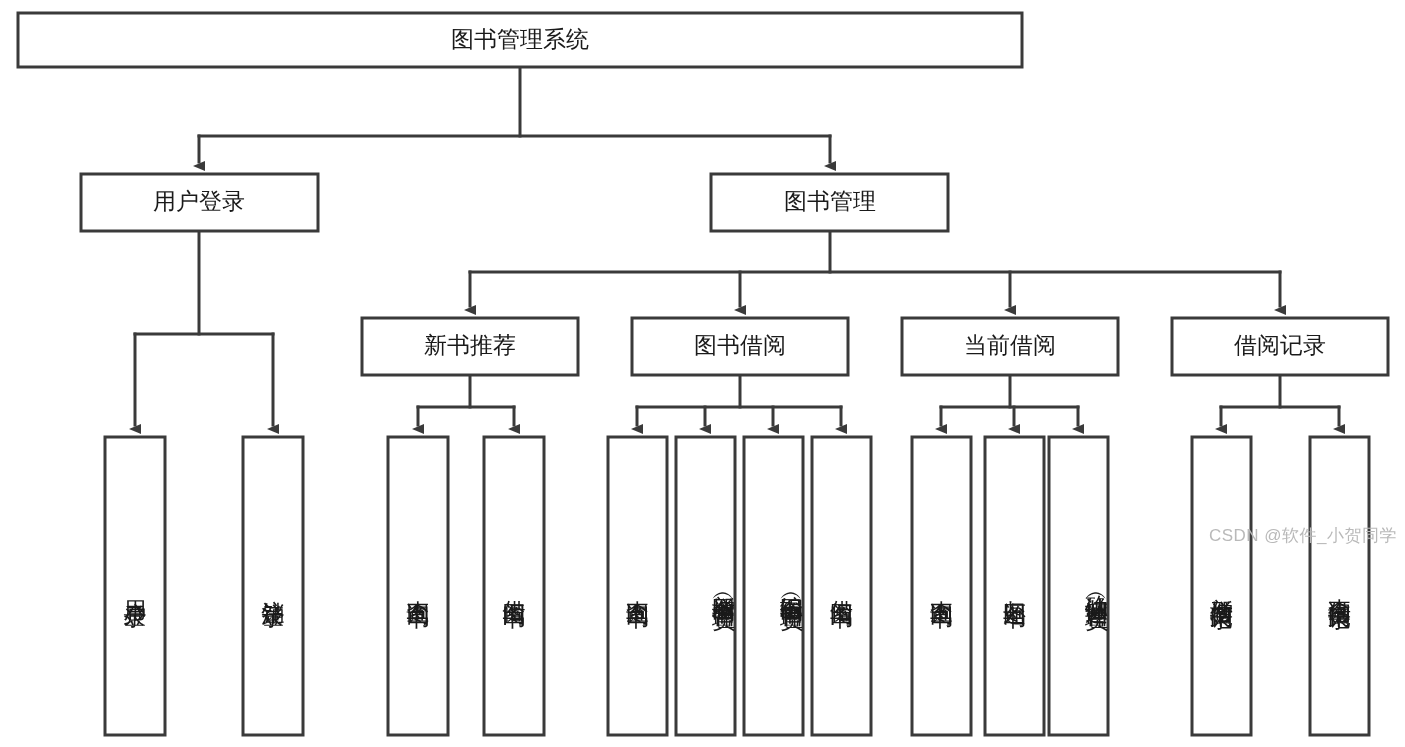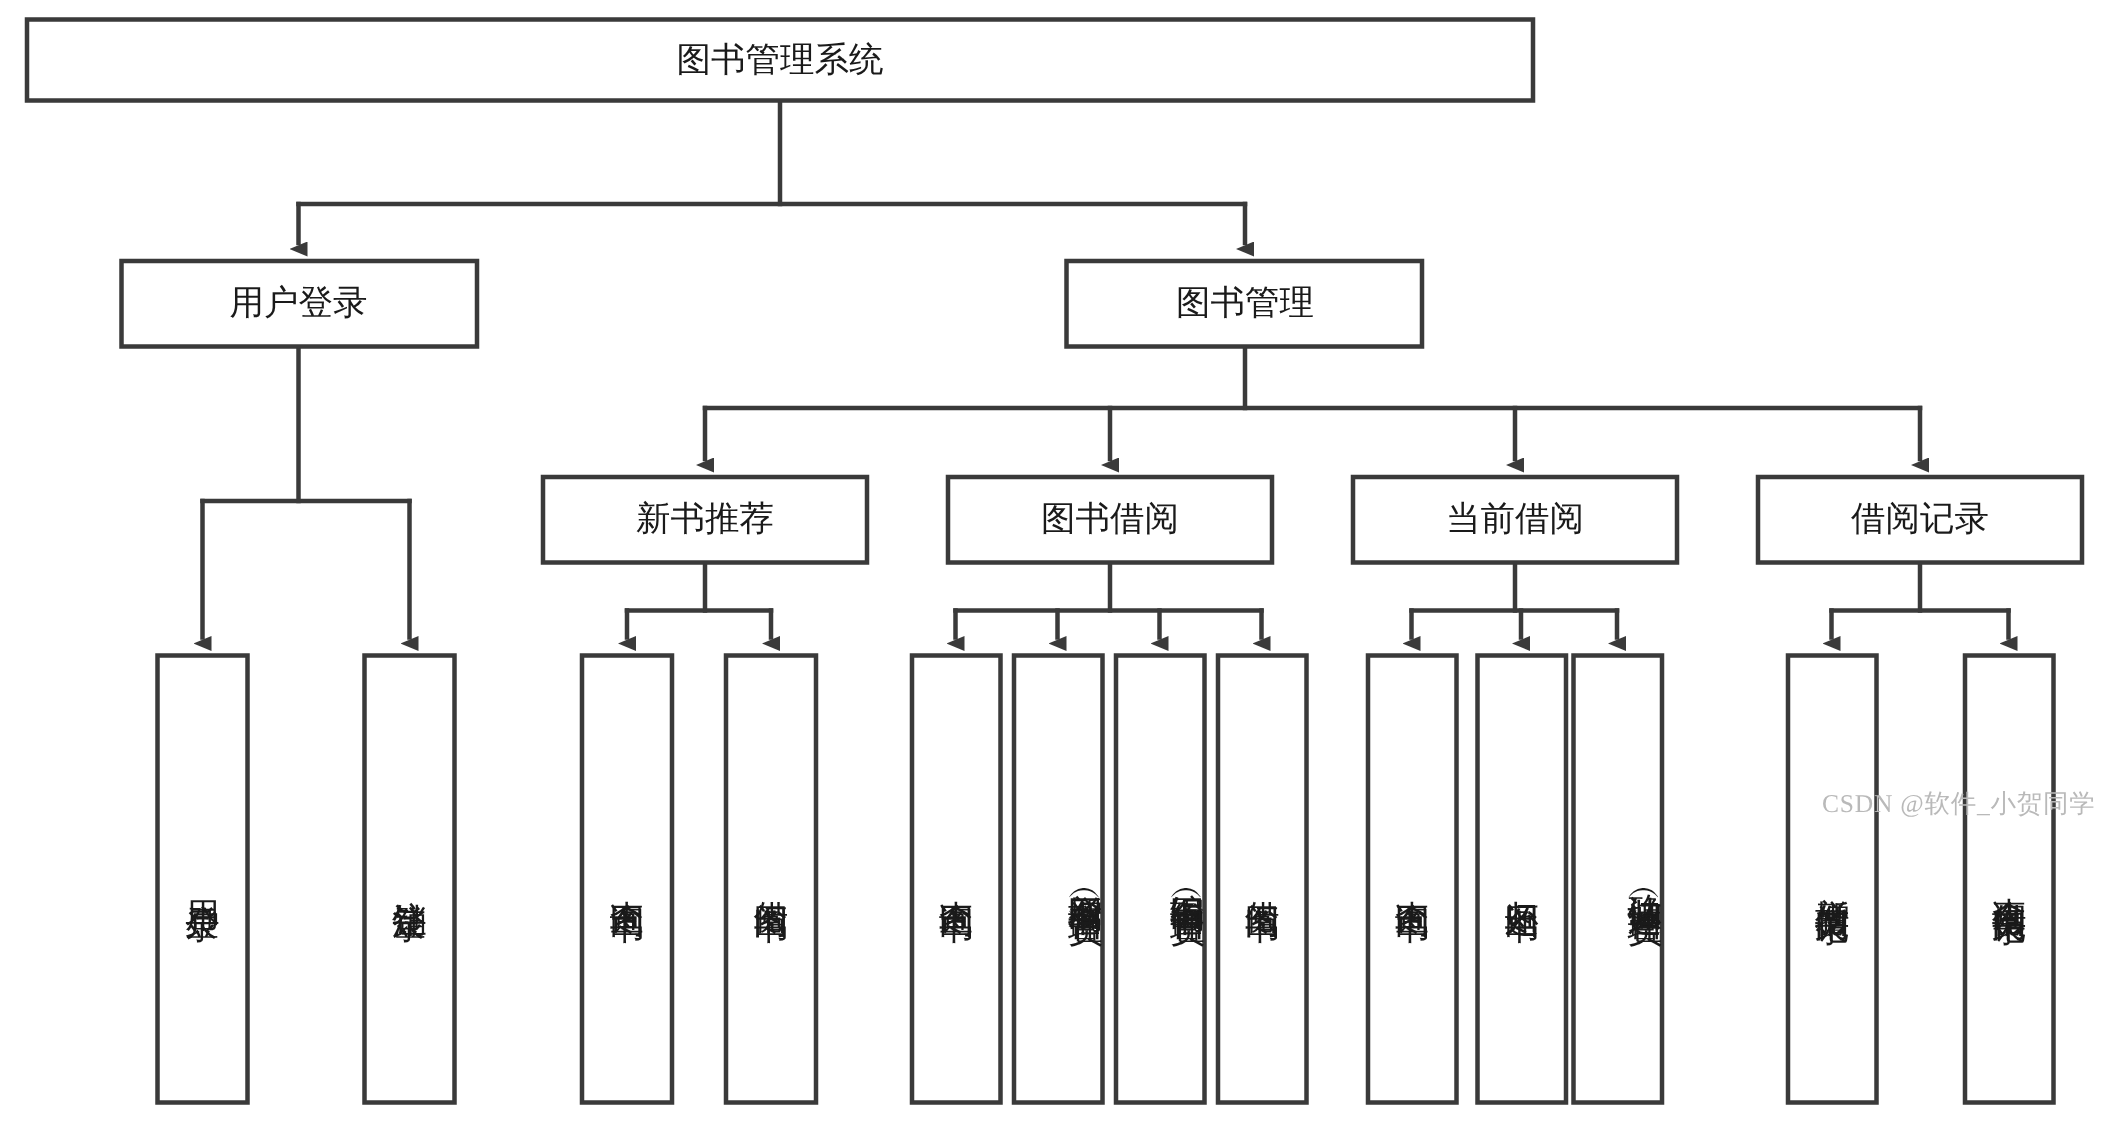--- a/index.html
+++ b/index.html
@@ -60,21 +60,21 @@
     white-space: nowrap;
     pointer-events: none;
   }
   .leaf-label.centered {
     align-items: center;
   }
   .watermark {
     position: absolute;
     right: 8px;
     bottom: 3px;
-    font-family: Liberation Serif, serif;
+    font-family: Liberation Sans, sans-serif;
     font-size: 17px;
     color: #b9b9b9;
     letter-spacing: 0.5px;
     white-space: nowrap;
   }
 </style>
 </head>
 <body>
 
 <div id="diagram-root">

